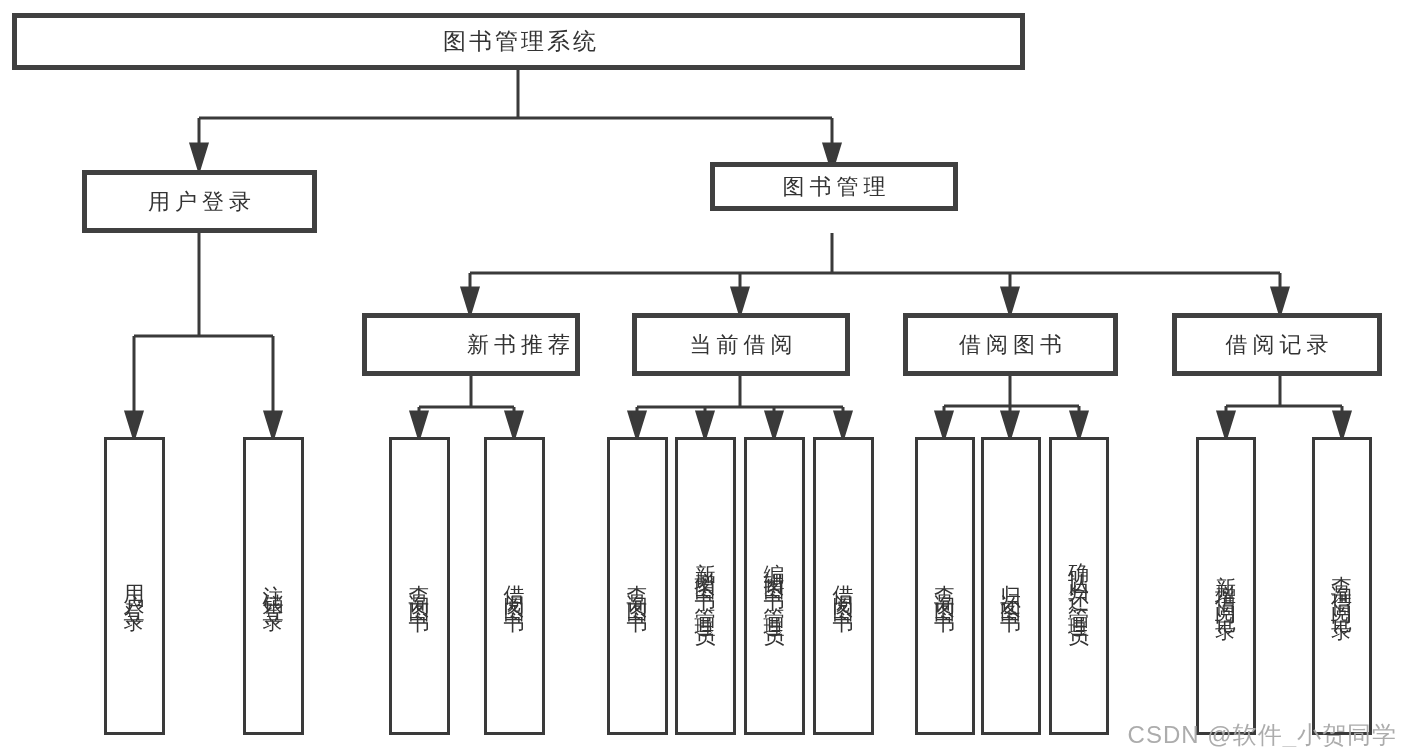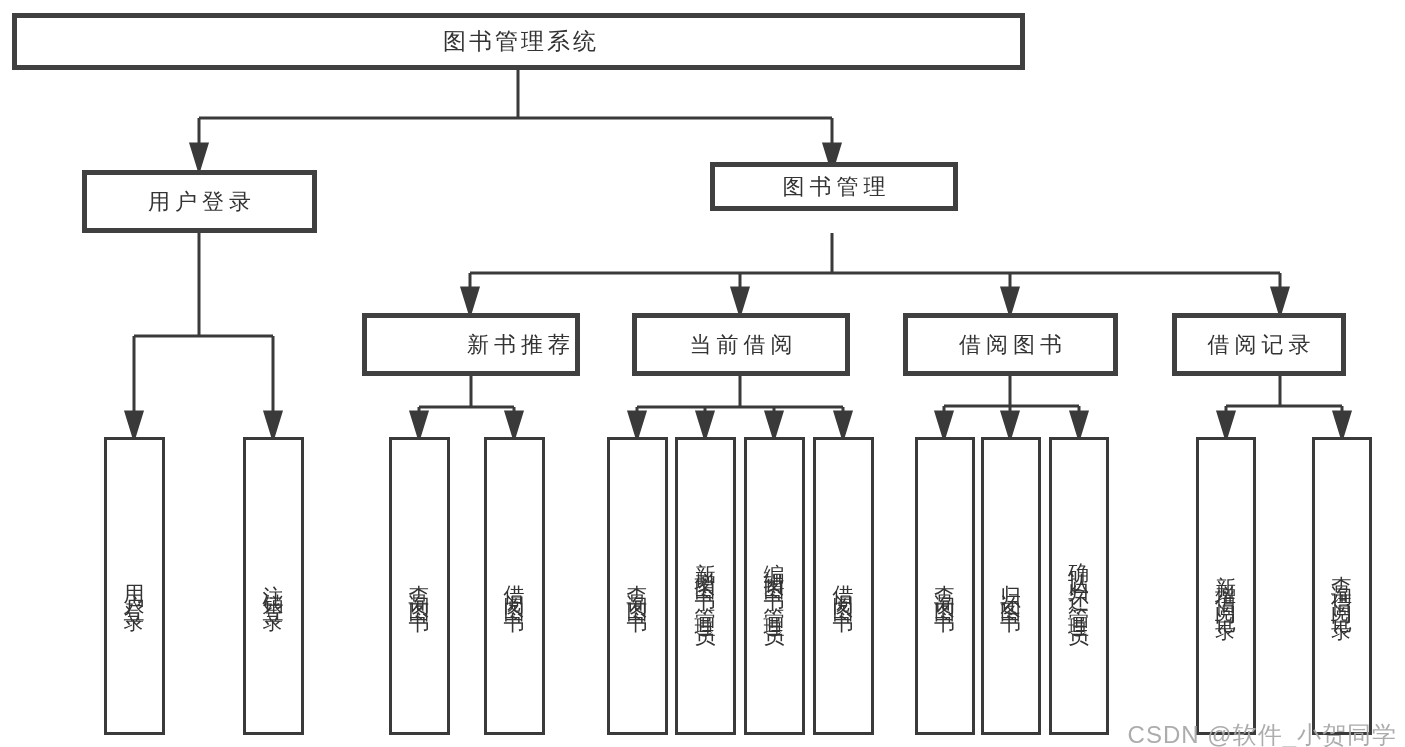--- a/index.html
+++ b/index.html
@@ -145,21 +145,21 @@
 
   <div class="hnode" style="left:362px; top:313px; width:218px; height:63px;justify-content:flex-end;">
     <span class="lbl">新书推荐</span>
   </div>
   <div class="hnode" style="left:632px; top:313px; width:218px; height:63px;">
     <span class="lbl">当前借阅</span>
   </div>
   <div class="hnode" style="left:903px; top:313px; width:215px; height:63px;">
     <span class="lbl">借阅图书</span>
   </div>
-  <div class="hnode" style="left:1172px; top:313px; width:174px; height:63px;justify-content:center;">
+  <div class="hnode" style="left:1172px; top:313px; width:210px; height:63px;justify-content:center;">
     <span class="lbl">借阅记录</span>
   </div>
 
   <div class="vnode" style="left:104px; width:61px;">
     <span class="lbl">用户登录</span>
   </div>
   <div class="vnode" style="left:243px; width:61px;">
     <span class="lbl">注销登录</span>
   </div>
 

